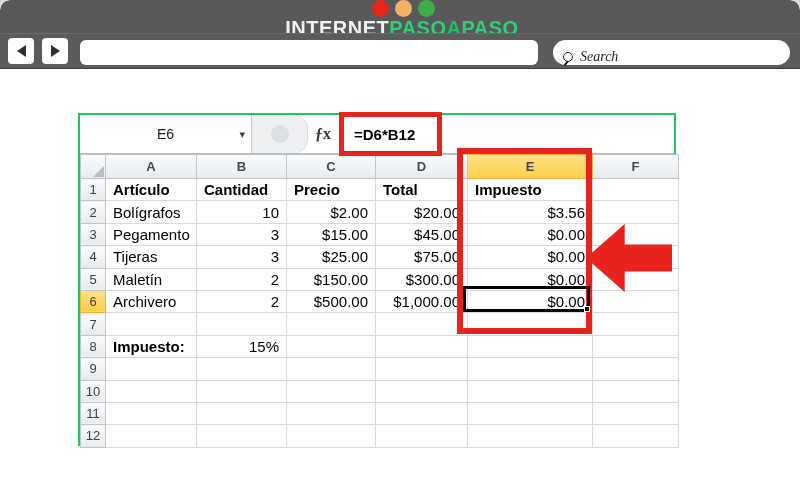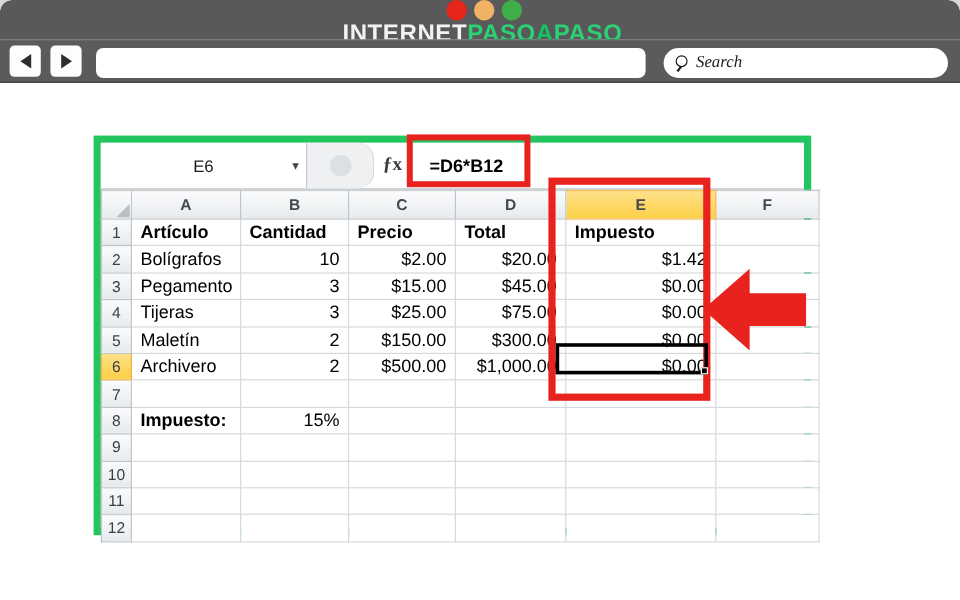--- a/index.html
+++ b/index.html
@@ -30,31 +30,31 @@
             margin-left:8px; display:flex; align-items:center; justify-content:center; }
   .tri { width:0; height:0; }
   .tri.left  { border-top:6px solid transparent; border-bottom:6px solid transparent;
                border-right:9px solid #2e2e30; }
   .tri.right { border-top:6px solid transparent; border-bottom:6px solid transparent;
                border-left:9px solid #2e2e30; }
   .addressbar { position:absolute; left:80px; top:40px; width:458px; height:25px;
                 background:#ffffff; border-radius:6px; }
   .searchbox { position:absolute; left:553px; top:40px; width:237px; height:25px;
                background:#ffffff; border-radius:13px; display:flex;
-               align-items:center; padding-left:10px; }
+               align-items:flex-end; padding-left:10px; }
   .mag { position:relative; width:13px; height:13px; margin-right:4px; }
   .mag .lens { position:absolute; left:0; top:0; width:10px; height:10px;
                border:1.8px solid #1c1c1c; border-radius:50%; }
   .mag .handle { position:absolute; left:2px; top:9px; width:2px; height:5px;
                  background:#1c1c1c; transform:rotate(38deg); }
   .search-label { font-family:cursive; font-style:italic; font-size:14px; color:#1c1c1c; }
 
   
   .sheet { position:absolute; left:78px; top:113px; width:598px; height:333px;
-           background:#ffffff; border:6px solid #22c55e;
+           background:#ffffff; border:2px solid #22c55e;
            box-shadow:inset 0 1px 0 #e9ebed; }
   .fbar { position:relative; height:39px; background:#ffffff;
           border-bottom:1px solid #b5b9be; display:flex; align-items:stretch; }
   .namebox { width:172px; border-right:1px solid #c6cacf; position:relative;
              display:flex; align-items:center; justify-content:center;
              font-size:14px; color:#1a1a1a; }
   .namebox .caret { position:absolute; right:6px; top:50%; transform:translateY(-50%);
                     font-size:11px; color:#444; }
   .splitter { width:56px; background:#eef0f2; display:flex; align-items:center;
               justify-content:center; border-right:1px solid #d4d7db;
@@ -178,21 +178,21 @@
             <td class="c-hdr">Total</td>
             <td class="c-hdr">Impuesto</td>
             <td class="c-right"></td>
           </tr>
           <tr>
             <th class="rowhdr">2</th>
             <td class="c-left">Bolígrafos</td>
             <td class="c-right">10</td>
             <td class="c-right">$2.00</td>
             <td class="c-right">$20.00</td>
-            <td class="c-right">$1.42</td>
+            <td class="c-right">$3.56</td>
             <td class="c-right"></td>
           </tr>
           <tr>
             <th class="rowhdr">3</th>
             <td class="c-left">Pegamento</td>
             <td class="c-right">3</td>
             <td class="c-right">$15.00</td>
             <td class="c-right">$45.00</td>
             <td class="c-right">$0.00</td>
             <td class="c-right"></td>

